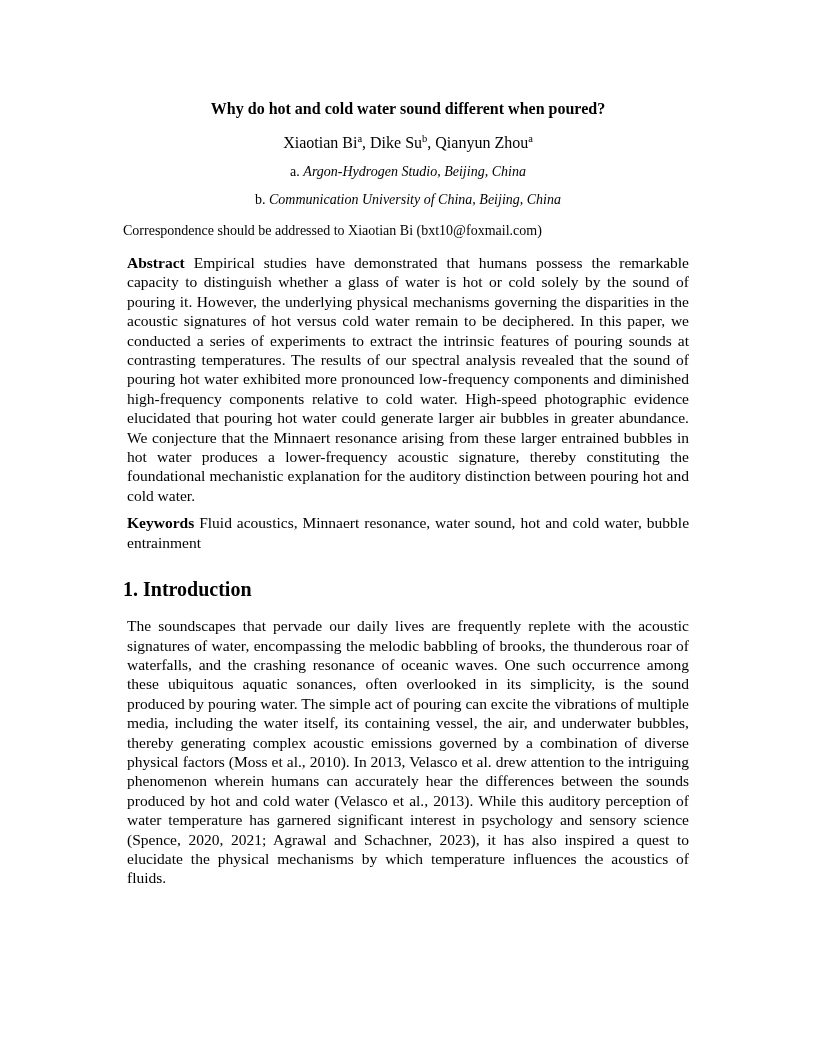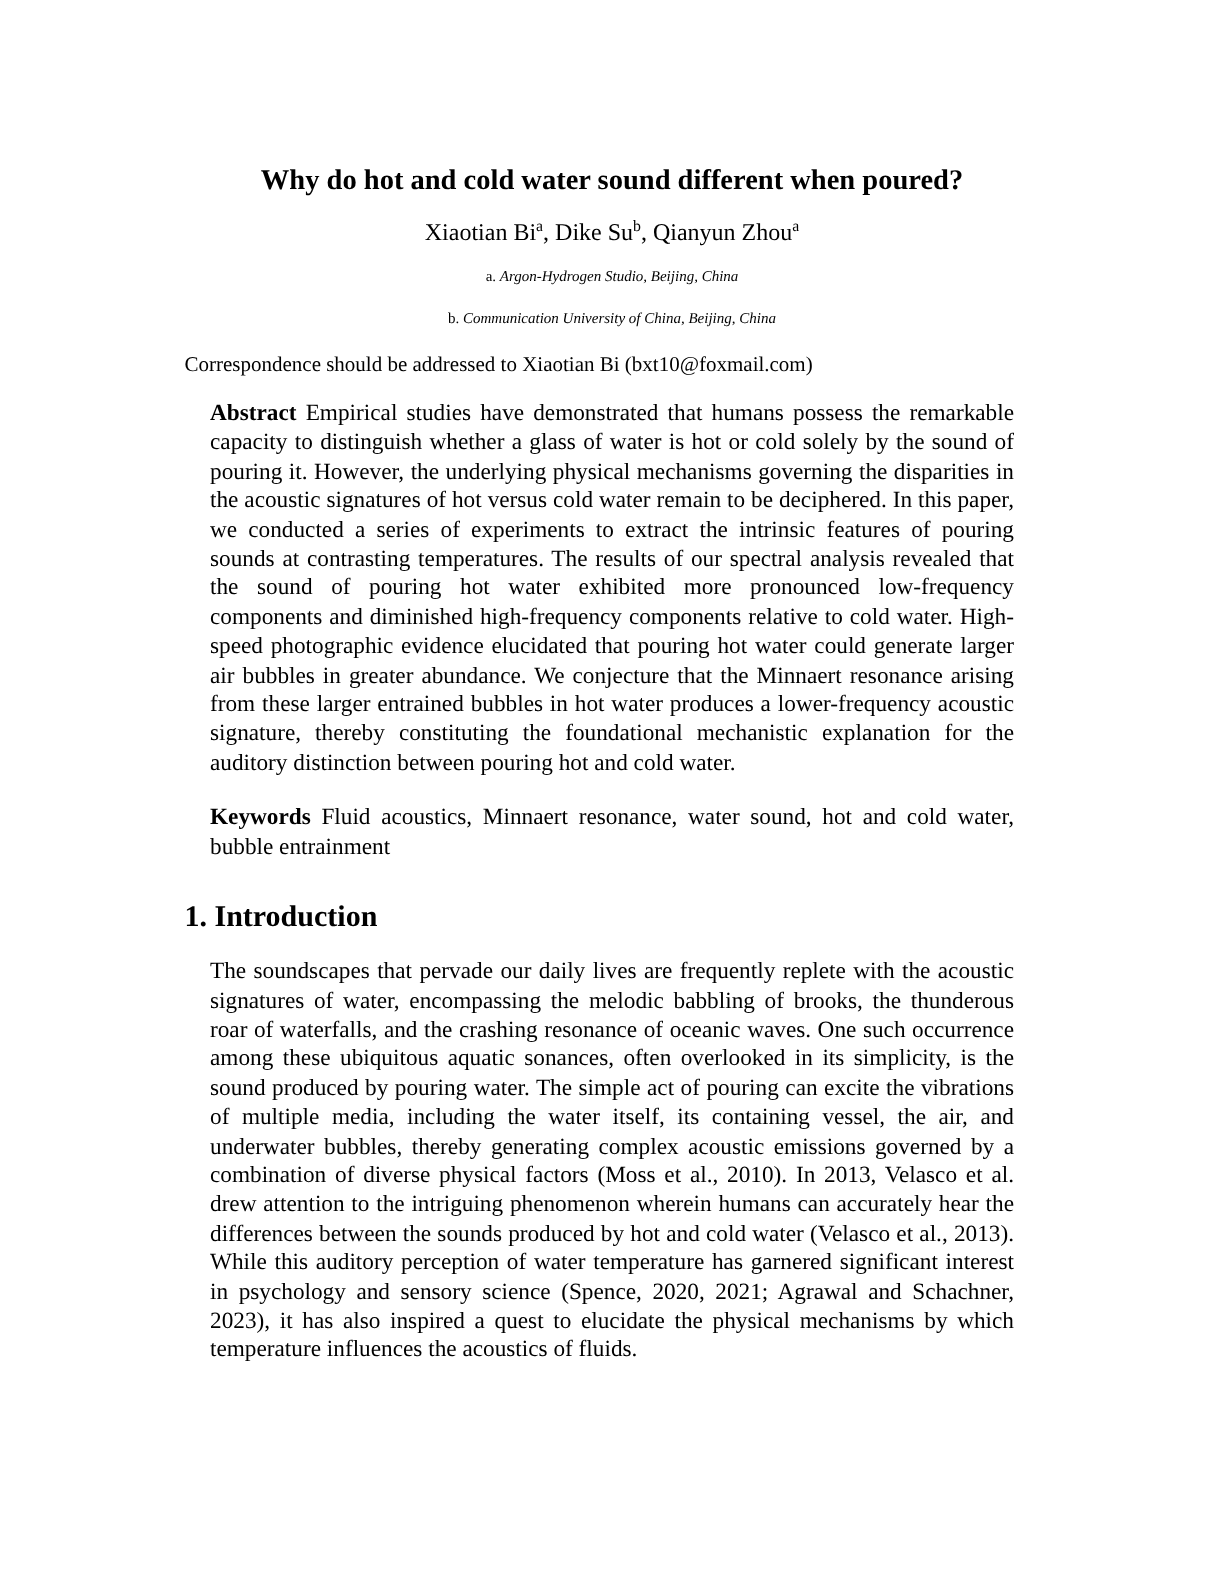--- a/index.html
+++ b/index.html
@@ -14,54 +14,54 @@
     box-sizing: border-box;
     background: #ffffff;
     padding: 96px 123px 0 123px;
     font-family: "Liberation Serif", "DejaVu Serif", serif;
     color: #000000;
     overflow: hidden;
   }
   .title {
     text-align: center;
     font-weight: bold;
-    font-size: 19px;
+    font-size: 16px;
     line-height: 25px;
-    margin: 12px;
+    margin: 0;
   }
   .authors {
     text-align: center;
     font-size: 16px;
     line-height: 22px;
     margin-top: 11px;
   }
   .authors sup {
     font-size: 10.5px;
     line-height: 0;
   }
   .affiliation {
     text-align: center;
-    font-size: 10px;
+    font-size: 14px;
     line-height: 20px;
     margin-top: 8px;
   }
   .affiliation .affil-text {
     font-style: italic;
   }
   .correspondence {
     font-size: 14px;
     line-height: 20px;
     margin-top: 11px;
     text-align: left;
   }
   .para {
     font-size: 15.5px;
     line-height: 19.4px;
     text-align: justify;
-    margin: 17px;
+    margin: 4px;
     font-family: Liberation Serif, serif;
   }
   .para-abstract { margin-top: 12px; }
   .para-keywords { margin-top: 8px; }
   .lead-in { font-weight: bold; }
   .section-heading {
     font-size: 20px;
     font-weight: bold;
     margin: 25px 0 0 0;
     line-height: 24px;

